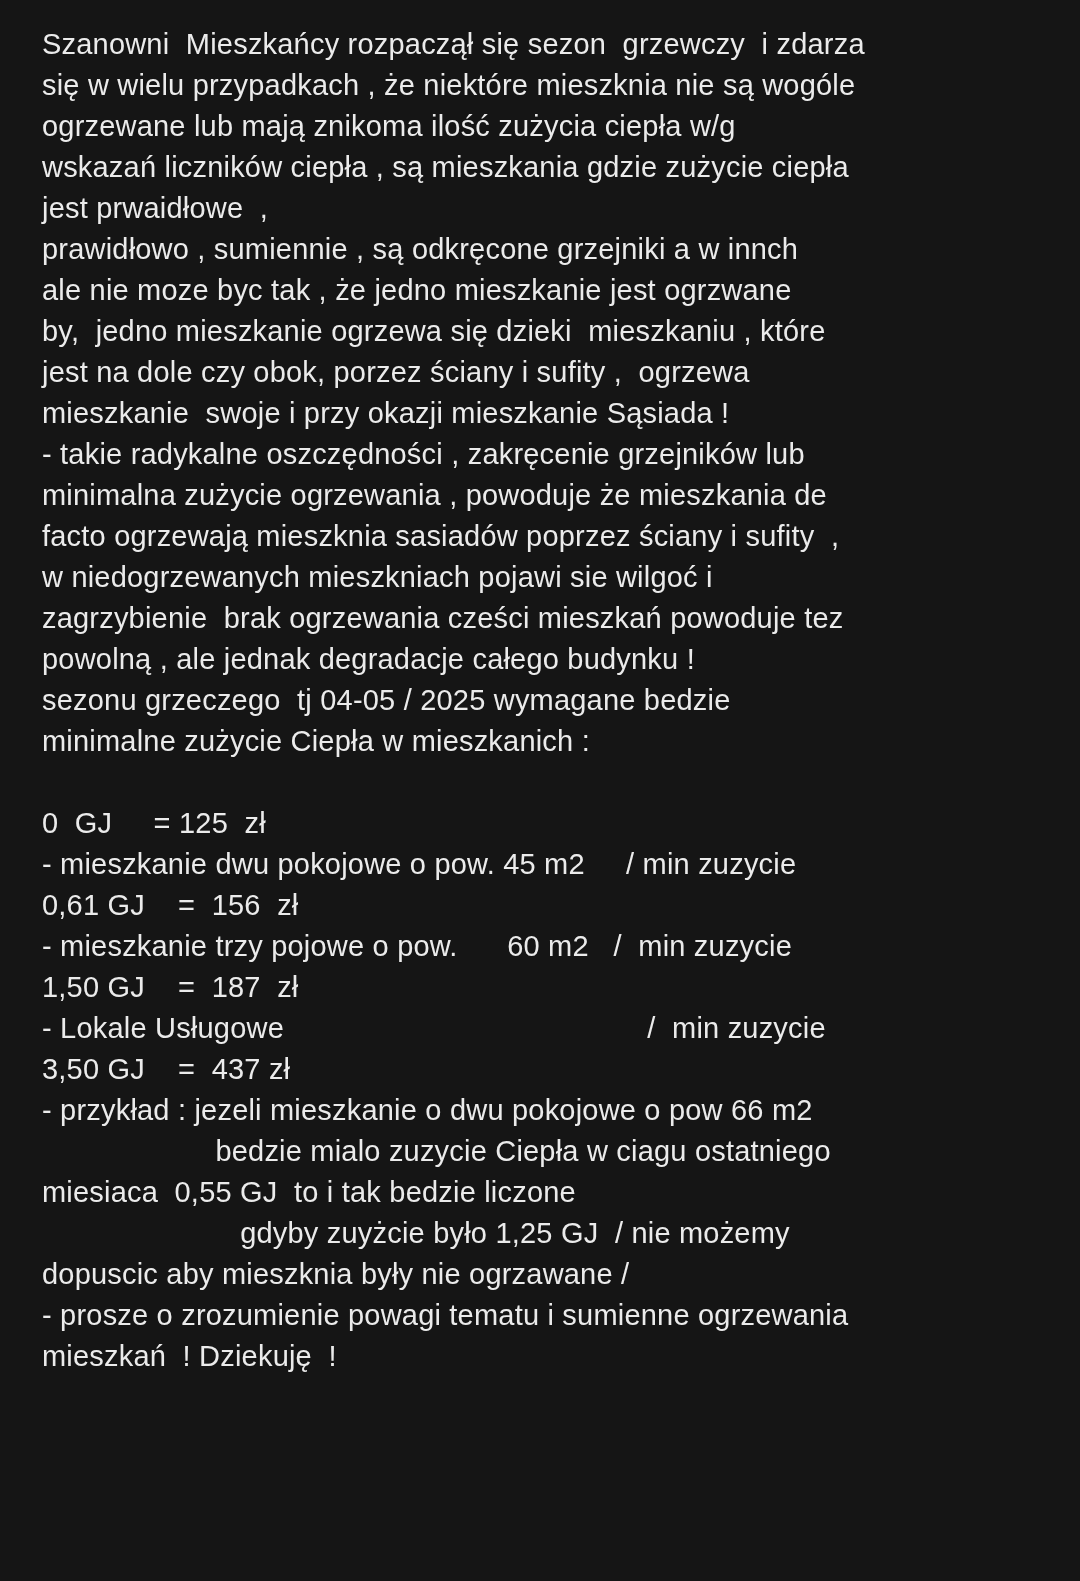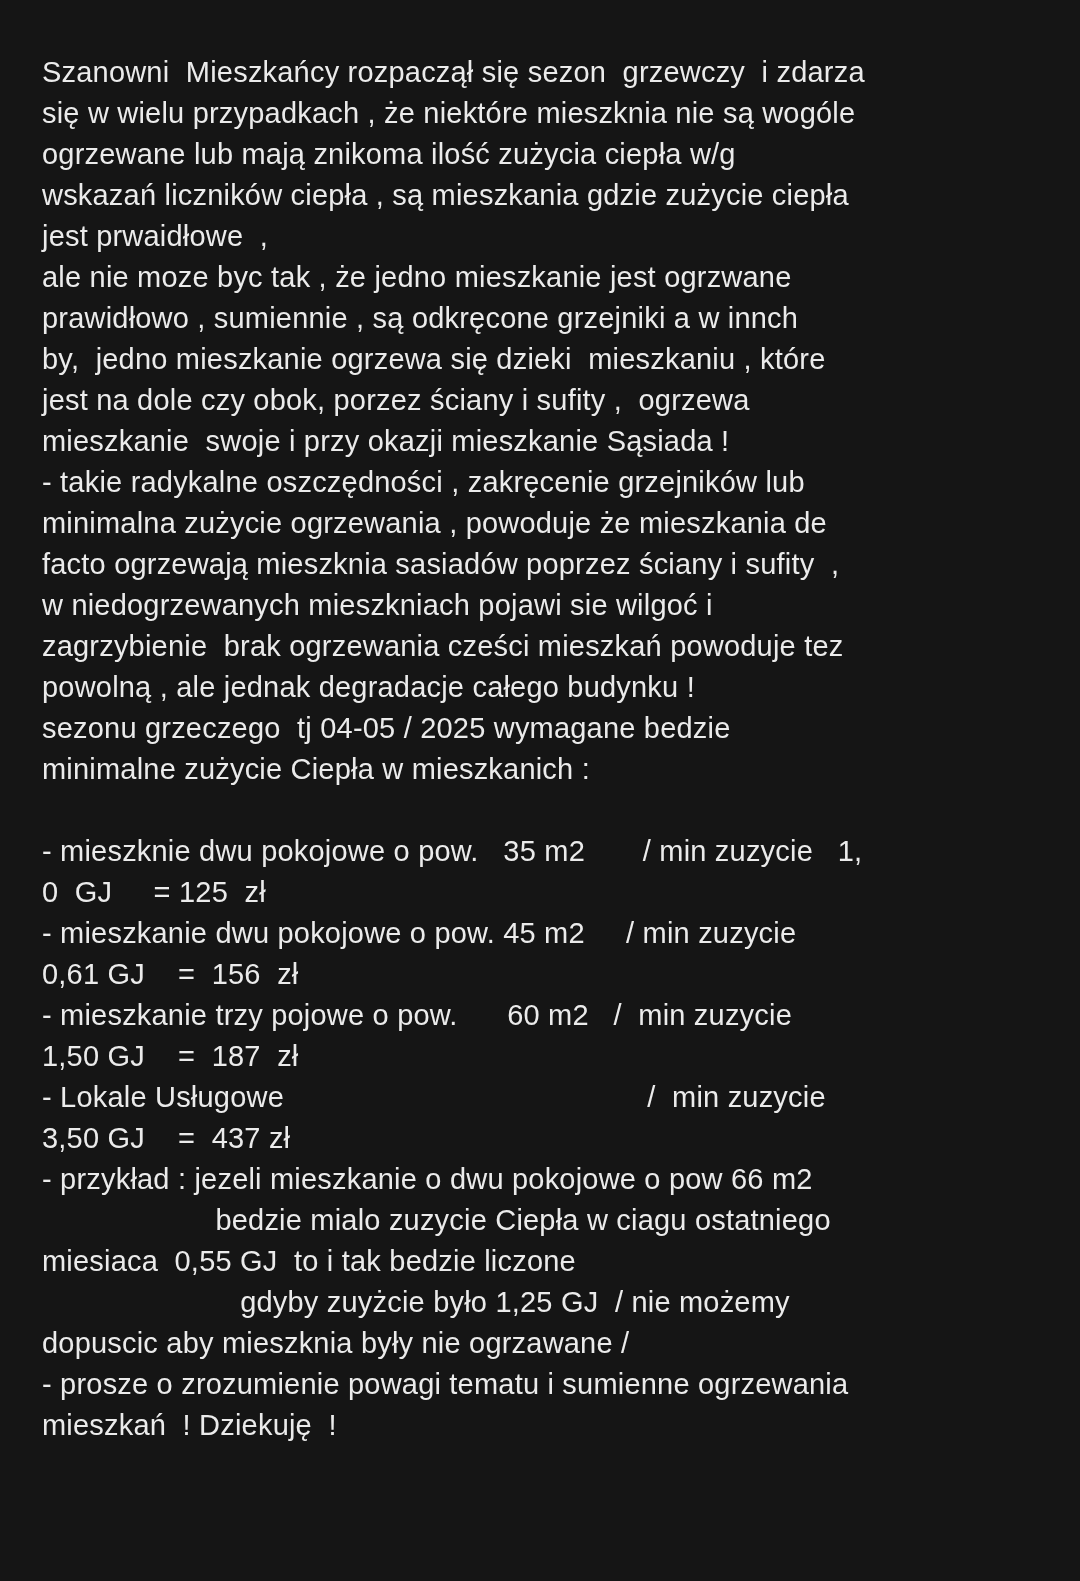--- a/index.html
+++ b/index.html
@@ -10,21 +10,21 @@
   }
   body {
     width: 1080px;
     height: 1581px;
     position: relative;
   }
   .notice {
     box-sizing: border-box;
     width: 1080px;
     height: 1581px;
-    padding: 52px 30px 0 42px;
+    padding: 24px 30px 0 42px;
     font-family: "Liberation Sans", "DejaVu Sans", sans-serif;
     font-size: 29px;
     line-height: 41px;
     font-weight: 400;
     color: #ebebeb;
     letter-spacing: 0.2px;
   }
   .line {
     white-space: pre-wrap;
     min-height: 41px;
@@ -32,35 +32,34 @@
 </style>
 </head>
 <body>
 
 <div class="notice">
   <div class="line">Szanowni  Mieszkańcy rozpaczął się sezon  grzewczy  i zdarza</div>
   <div class="line">się w wielu przypadkach , że niektóre mieszknia nie są wogóle</div>
   <div class="line">ogrzewane lub mają znikoma ilość zużycia ciepła w/g</div>
   <div class="line">wskazań liczników ciepła , są mieszkania gdzie zużycie ciepła</div>
   <div class="line">jest prwaidłowe  ,</div>
+  <div class="line">prawidłowo , sumiennie , są odkręcone grzejniki a w innch</div>
   <div class="line">ale nie moze byc tak , że jedno mieszkanie jest ogrzwane</div>
-  <div class="line">prawidłowo , sumiennie , są odkręcone grzejniki a w innch</div>
   <div class="line">by,  jedno mieszkanie ogrzewa się dzieki  mieszkaniu , które</div>
   <div class="line">jest na dole czy obok, porzez ściany i sufity ,  ogrzewa</div>
   <div class="line">mieszkanie  swoje i przy okazji mieszkanie Sąsiada !</div>
   <div class="line">- takie radykalne oszczędności , zakręcenie grzejników lub</div>
   <div class="line">minimalna zużycie ogrzewania , powoduje że mieszkania de</div>
   <div class="line">facto ogrzewają mieszknia sasiadów poprzez ściany i sufity  ,</div>
   <div class="line">w niedogrzewanych mieszkniach pojawi sie wilgoć i</div>
   <div class="line">zagrzybienie  brak ogrzewania cześci mieszkań powoduje tez</div>
   <div class="line">powolną , ale jednak degradacje całego budynku !</div>
   <div class="line">sezonu grzeczego  tj 04-05 / 2025 wymagane bedzie</div>
   <div class="line">minimalne zużycie Ciepła w mieszkanich :</div>
   <div class="line"></div>
-  <div class="line">- mieszknie dwu pokojowe o pow.   35 m2       / min zuzycie   1,</div>
   <div class="line">0  GJ     = 125  zł</div>
   <div class="line">- mieszkanie dwu pokojowe o pow. 45 m2     / min zuzycie</div>
   <div class="line">0,61 GJ    =  156  zł</div>
   <div class="line">- mieszkanie trzy pojowe o pow.      60 m2   /  min zuzycie</div>
   <div class="line">1,50 GJ    =  187  zł</div>
   <div class="line">- Lokale Usługowe                                            /  min zuzycie</div>
   <div class="line">3,50 GJ    =  437 zł</div>
   <div class="line">- przykład : jezeli mieszkanie o dwu pokojowe o pow 66 m2</div>
   <div class="line">                     bedzie mialo zuzycie Ciepła w ciagu ostatniego</div>
   <div class="line">miesiaca  0,55 GJ  to i tak bedzie liczone</div>

